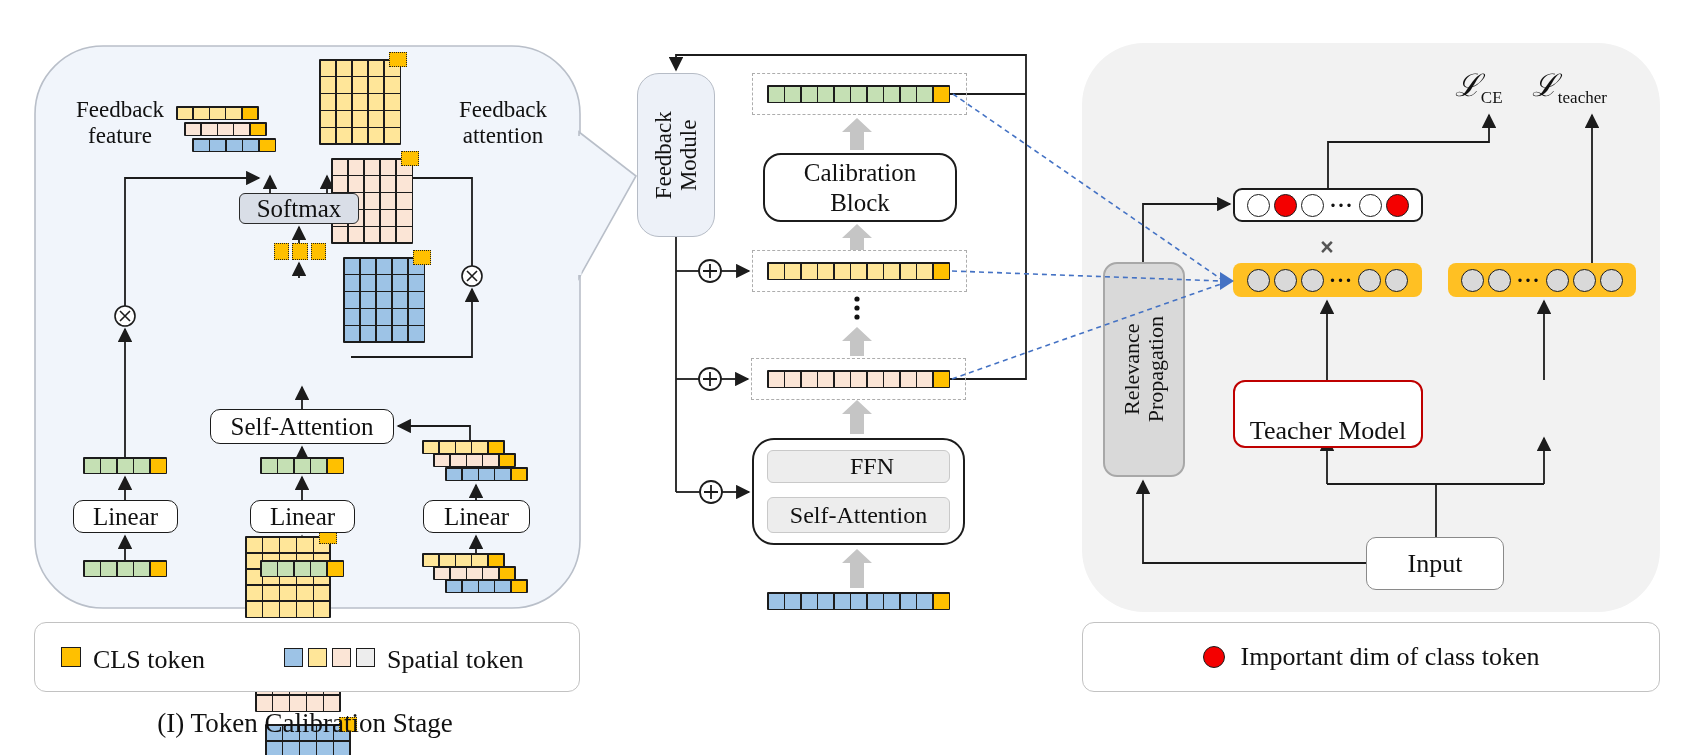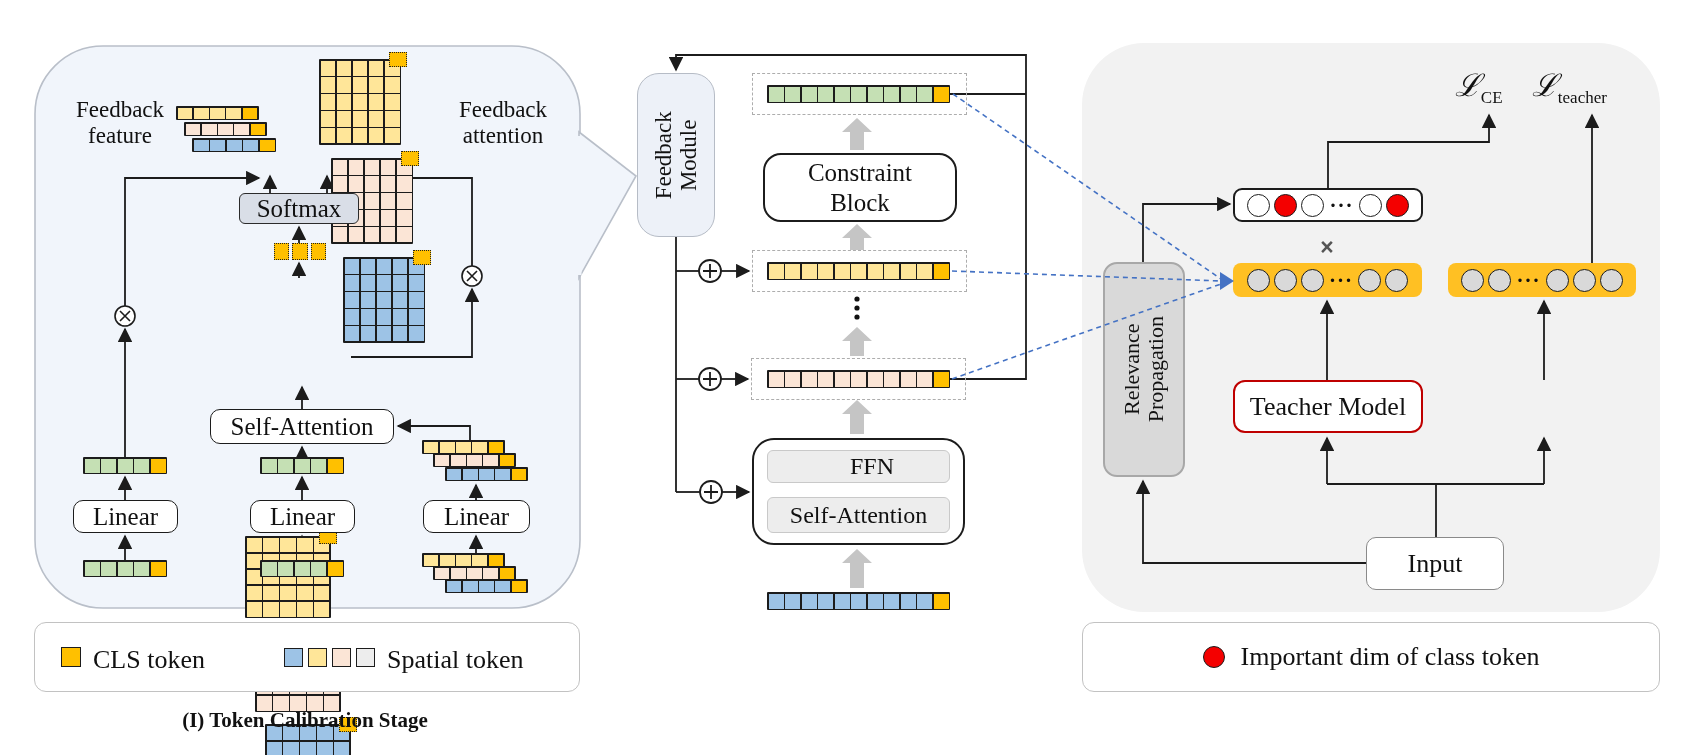--- a/index.html
+++ b/index.html
@@ -26,21 +26,21 @@
   .vlabel{position:absolute;display:flex;align-items:center;justify-content:center;}
   .vlabel .rot{transform:rotate(-90deg);white-space:nowrap;text-align:center;line-height:1.1;}
 
   .lbl{position:absolute;text-align:center;line-height:1.12;}
 
   
   .crow{position:absolute;display:flex;align-items:center;justify-content:center;gap:4px;box-sizing:border-box;}
   .circ{width:23px;height:23px;border-radius:50%;border:1.7px solid #1c1c1c;box-sizing:border-box;background:#fff;}
   .cdots{font-weight:bold;font-size:21px;letter-spacing:1px;line-height:10px;margin:0 1px;}
 
-  .caption{position:absolute;font-weight:bold;font-size:21px;text-align:center;}
+  .caption{position:absolute;font-weight:normal;font-size:27px;text-align:center;}
   .legendbox{position:absolute;background:#fff;border:1.6px solid #c2c2c2;border-radius:12px;box-sizing:border-box;}
   .sq{position:absolute;box-sizing:border-box;border:1.6px solid #1c1c1c;}
   .scriptL{font-style:italic;font-size:31px;}
   .losslbl{position:absolute;font-size:31px;white-space:nowrap;}
   .losslbl sub{font-style:normal;font-size:17px;}
 </style>
 </head>
 <body>
 
 <div id="canvas">
@@ -438,21 +438,21 @@
       <div class="cell" style="background: rgb(197, 224, 180);"></div>
       <div class="cell" style="background: rgb(197, 224, 180);"></div>
       <div class="cell" style="background: rgb(197, 224, 180);"></div>
       <div class="cell" style="background: rgb(197, 224, 180);"></div>
       <div class="cell" style="background: rgb(197, 224, 180);"></div>
       <div class="cell" style="background: rgb(255, 192, 0);"></div>
     </div>
 
   <div class="box z2" style="left:763px;top:153px;width:194px;height:69px;border-width:2px;border-radius:18px;font-size:25px;line-height:1.2;">
     <div>
-        <div>Constraint</div>
+        <div>Calibration</div>
         <div>Block</div>
       </div>
   </div>
 
   <div class="abs z2" style="left:752px;top:250px;width:215px;height:42px;border:1.6px dashed #adadad;box-sizing:border-box;"></div>
   <div class="strip abs z2" style="left:767px;top:262px;width:183px;height:18px;">
       <div class="cell" style="background: rgb(255, 230, 153);"></div>
       <div class="cell" style="background: rgb(255, 230, 153);"></div>
       <div class="cell" style="background: rgb(255, 230, 153);"></div>
       <div class="cell" style="background: rgb(255, 230, 153);"></div>
@@ -537,21 +537,21 @@
       <span class="circ" style="background: rgb(217, 217, 217);"></span>
     </div>
 
   <div class="vlabel z2" style="left:1103px;top:262px;width:82px;height:215px;background:#d9d9d9;border:2px solid #a8a8a8;border-radius:14px;box-sizing:border-box;">
     <div class="rot" style="font-size:22px;">
       <div>Relevance</div>
       <div>Propagation</div>
     </div>
   </div>
 
-  <div class="box z2" style="left:1233px;top:380px;width:190px;height:53px;border:2.5px solid #bf0000;border-radius:12px;font-size:26px;">
+  <div class="box z2" style="left:1233px;top:380px;width:190px;height:68px;border:2.5px solid #bf0000;border-radius:12px;font-size:26px;align-items:flex-end;">
       <span>Teacher Model</span>
     </div>
 
   <div class="box z2" style="left:1366px;top:537px;width:138px;height:53px;border:1.6px solid #8a8a8a;border-radius:10px;font-size:26px;">
       <span>Input</span>
     </div>
 
   <svg class="layer z3" width="1693" height="755">
     <g stroke="#4472c4" stroke-width="1.6" fill="none" stroke-dasharray="5 4">
       <path d="M953,94 L1221,279"></path>

